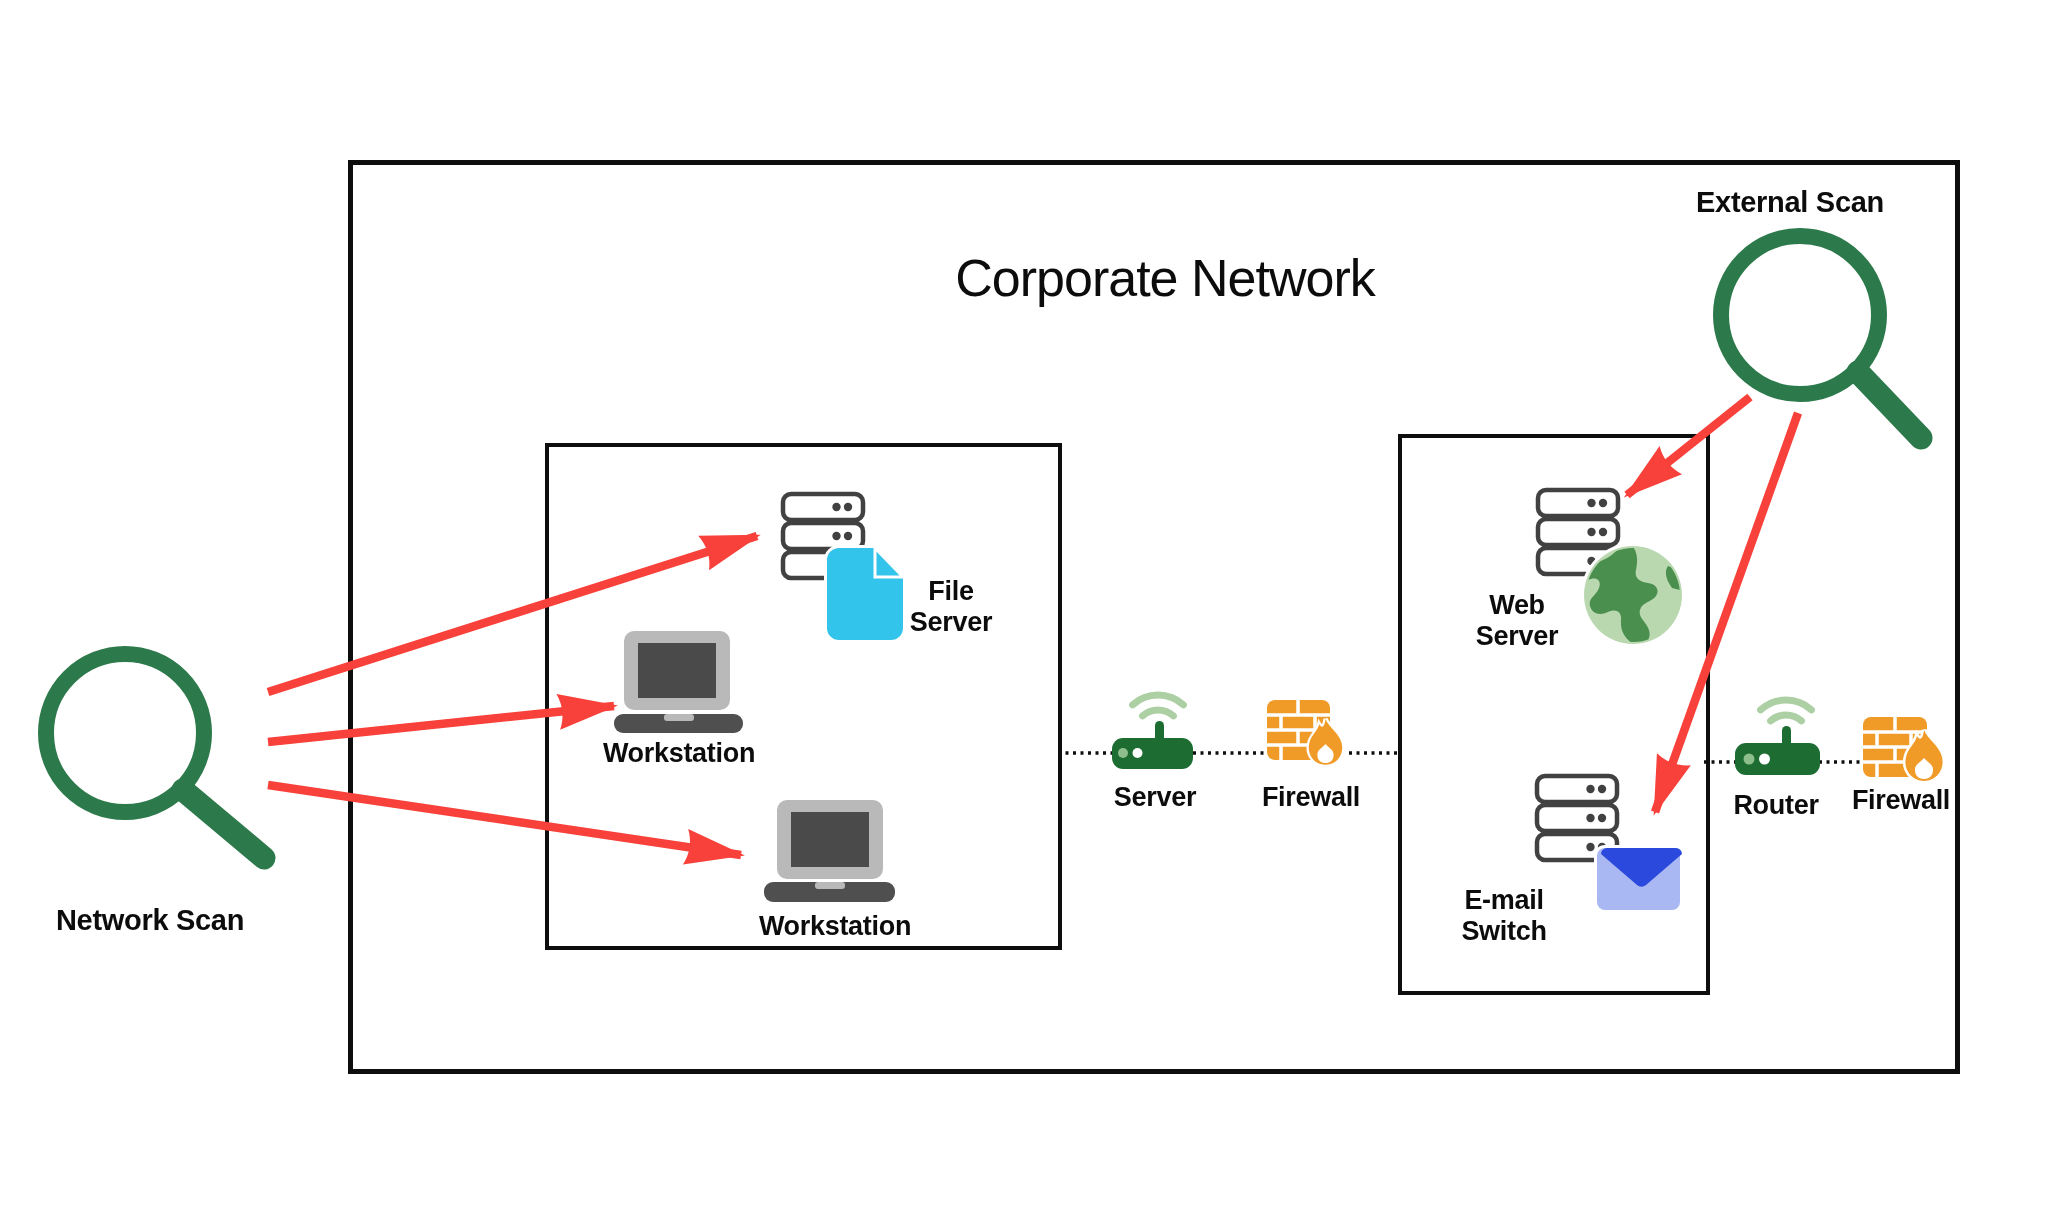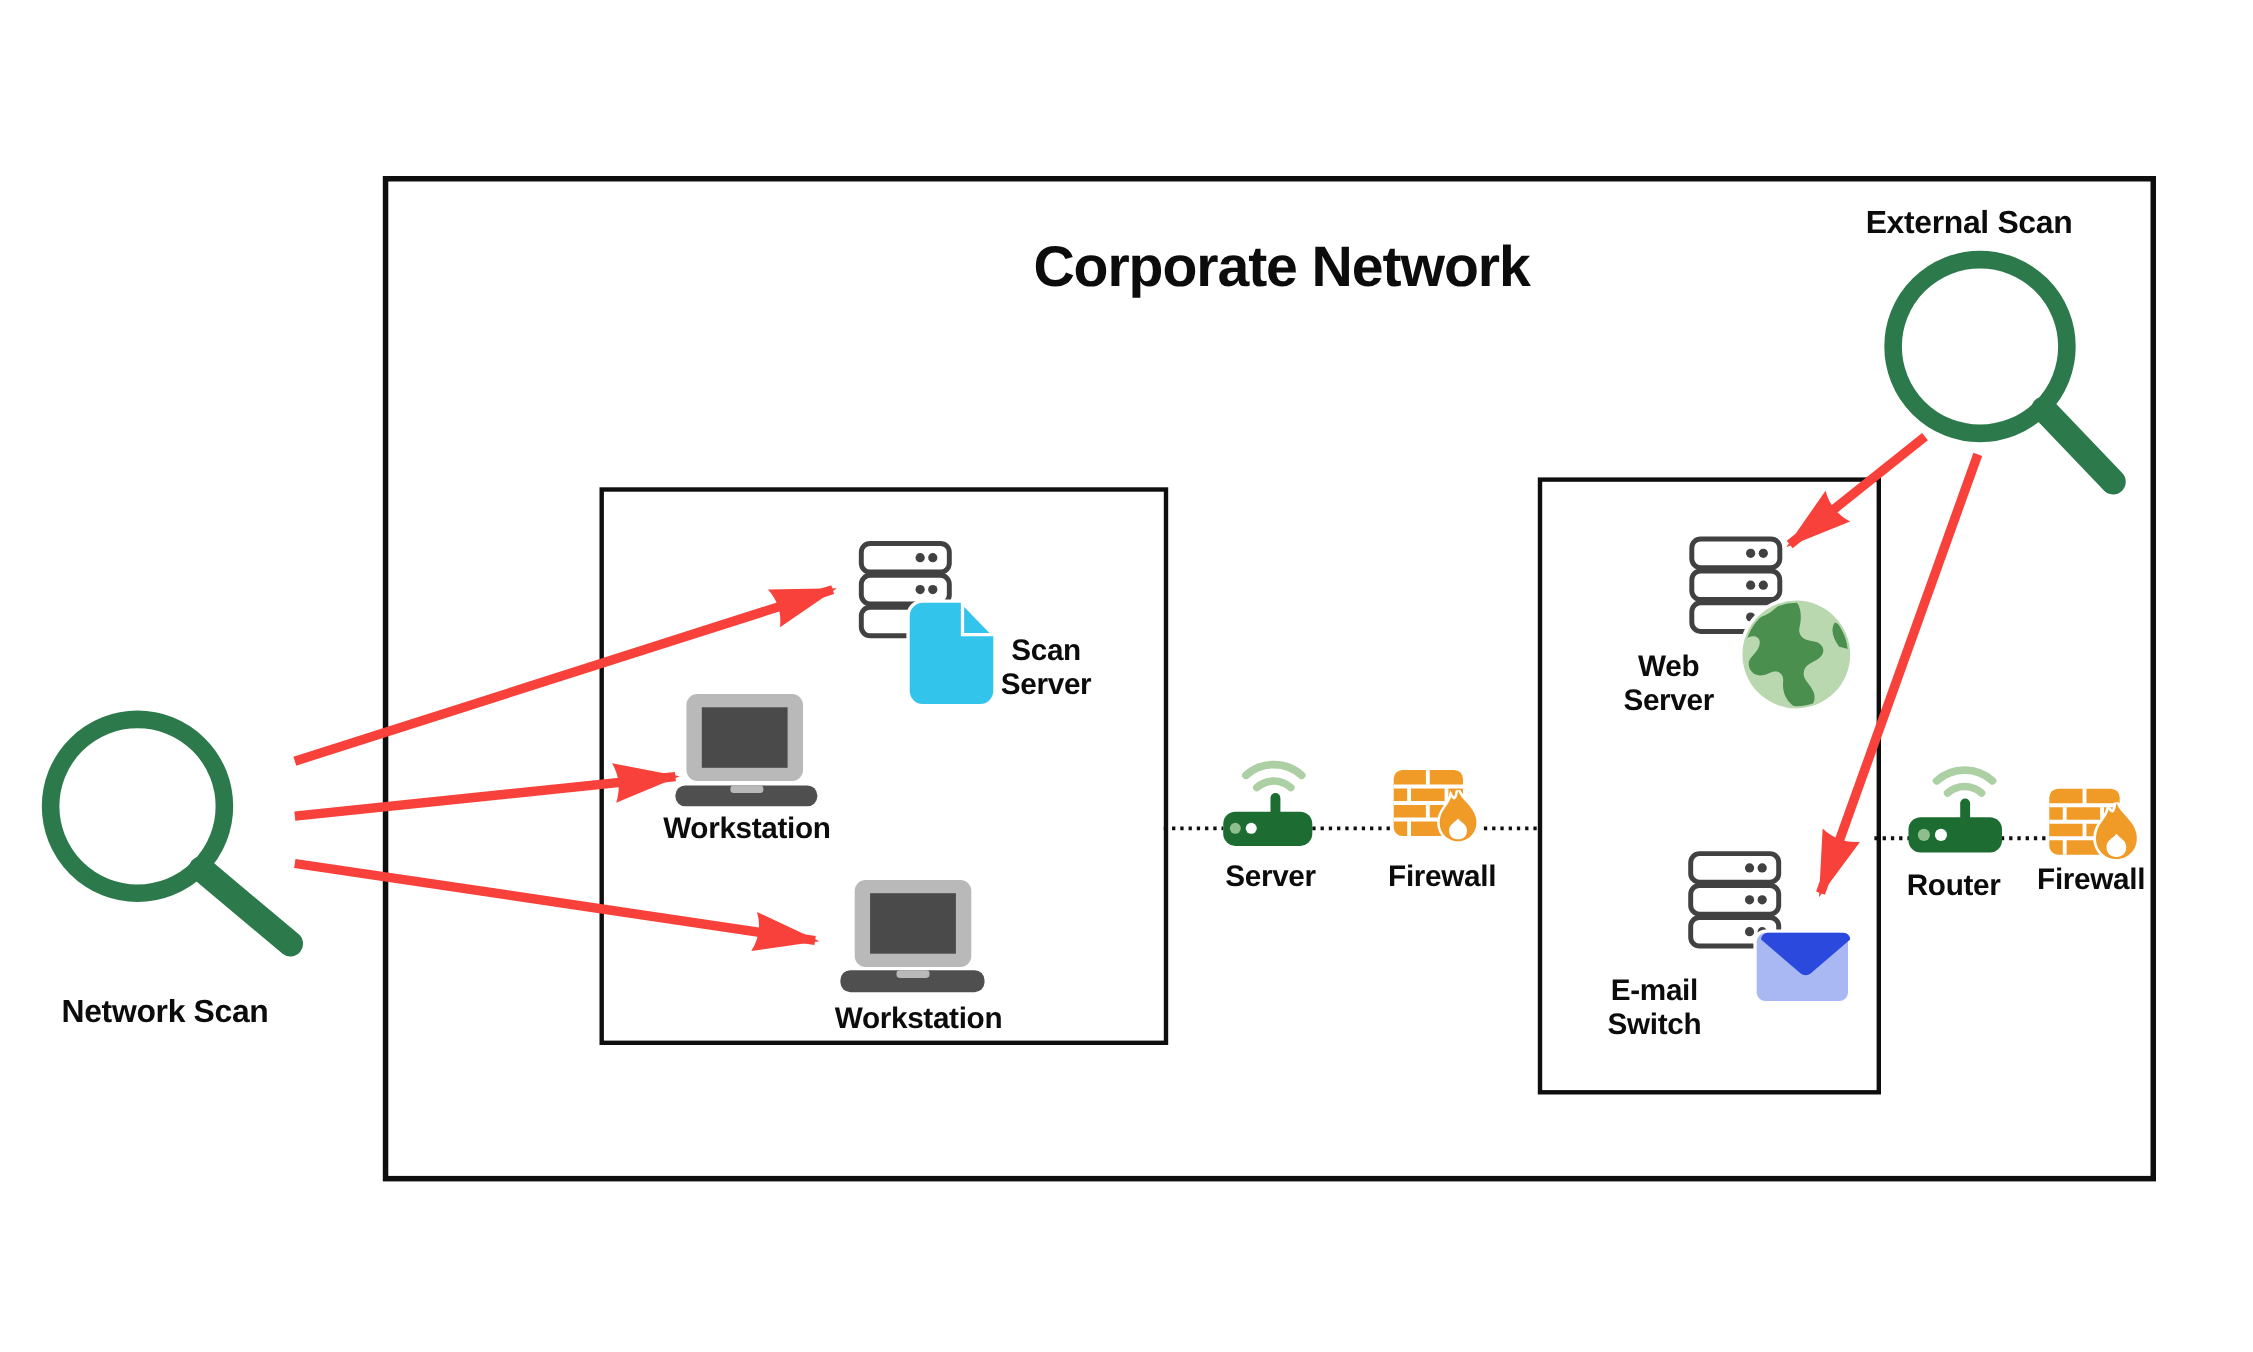--- a/index.html
+++ b/index.html
@@ -8,21 +8,21 @@
     font-family:"Liberation Sans", sans-serif;color:#111;
   }
   .box{position:absolute;border:5px solid #0e0e0e;background:transparent;}
   .inner-box{position:absolute;border:4px solid #0e0e0e;background:transparent;}
   .lbl{
     position:absolute;transform:translate(-50%,-50%);
     white-space:pre-line;text-align:center;line-height:1.14;
     font-weight:600;font-size:27px;letter-spacing:-0.3px;color:#0c0c0c;
   }
   .lbl.scan{font-size:29px;}
-  .lbl.title{font-size:52px;font-weight:700;letter-spacing:-1px;line-height:1;}
+  .lbl.title{font-size:52px;font-weight:400;letter-spacing:-1px;line-height:1;margin-top:35px;}
   svg.overlay{position:absolute;left:0;top:0;pointer-events:none;}
 </style>
 </head>
 <body>
 
 <div class="canvas">
 
   <div class="box" style="left:348px;top:160px;width:1602px;height:904px;"></div>
   <div class="inner-box" style="left:545px;top:443px;width:509px;height:499px;"></div>
   <div class="inner-box" style="left:1398px;top:434px;width:304px;height:553px;"></div>
@@ -191,21 +191,21 @@
         <path d="M25,1 C29,11 40,16 43,28 C46,41 37,52 25,52 C13,52 4,41 7,28 C9,19 16,15 18,7 C21,12 24,10 25,1 Z" fill="#f09b28" stroke="#ffffff" stroke-width="5" paint-order="stroke"></path>
         <path d="M25,29 C29,34 34,35 34,41 C34,47 30,50 25,50 C20,50 16,47 16,41 C16,35 21,34 25,29 Z" fill="#ffffff"></path>
       </g>
     </g>
   </svg>
 
   <div class="lbl title" style="left:1165px;top:243px;">Corporate Network</div>
   <div class="lbl scan" style="left:1790px;top:203px;">External Scan</div>
   <div class="lbl scan" style="left:150px;top:921px;">Network Scan</div>
 
-  <div class="lbl" style="left:951px;top:607px;">Scan
+  <div class="lbl" style="left:951px;top:607px;">File
 Server</div>
   <div class="lbl" style="left:679px;top:753px;">Workstation</div>
   <div class="lbl" style="left:835px;top:926px;">Workstation</div>
 
   <div class="lbl" style="left:1155px;top:797px;">Server</div>
   <div class="lbl" style="left:1311px;top:797px;">Firewall</div>
 
   <div class="lbl" style="left:1517px;top:621px;">Web
 Server</div>
   <div class="lbl" style="left:1504px;top:916px;">E-mail

